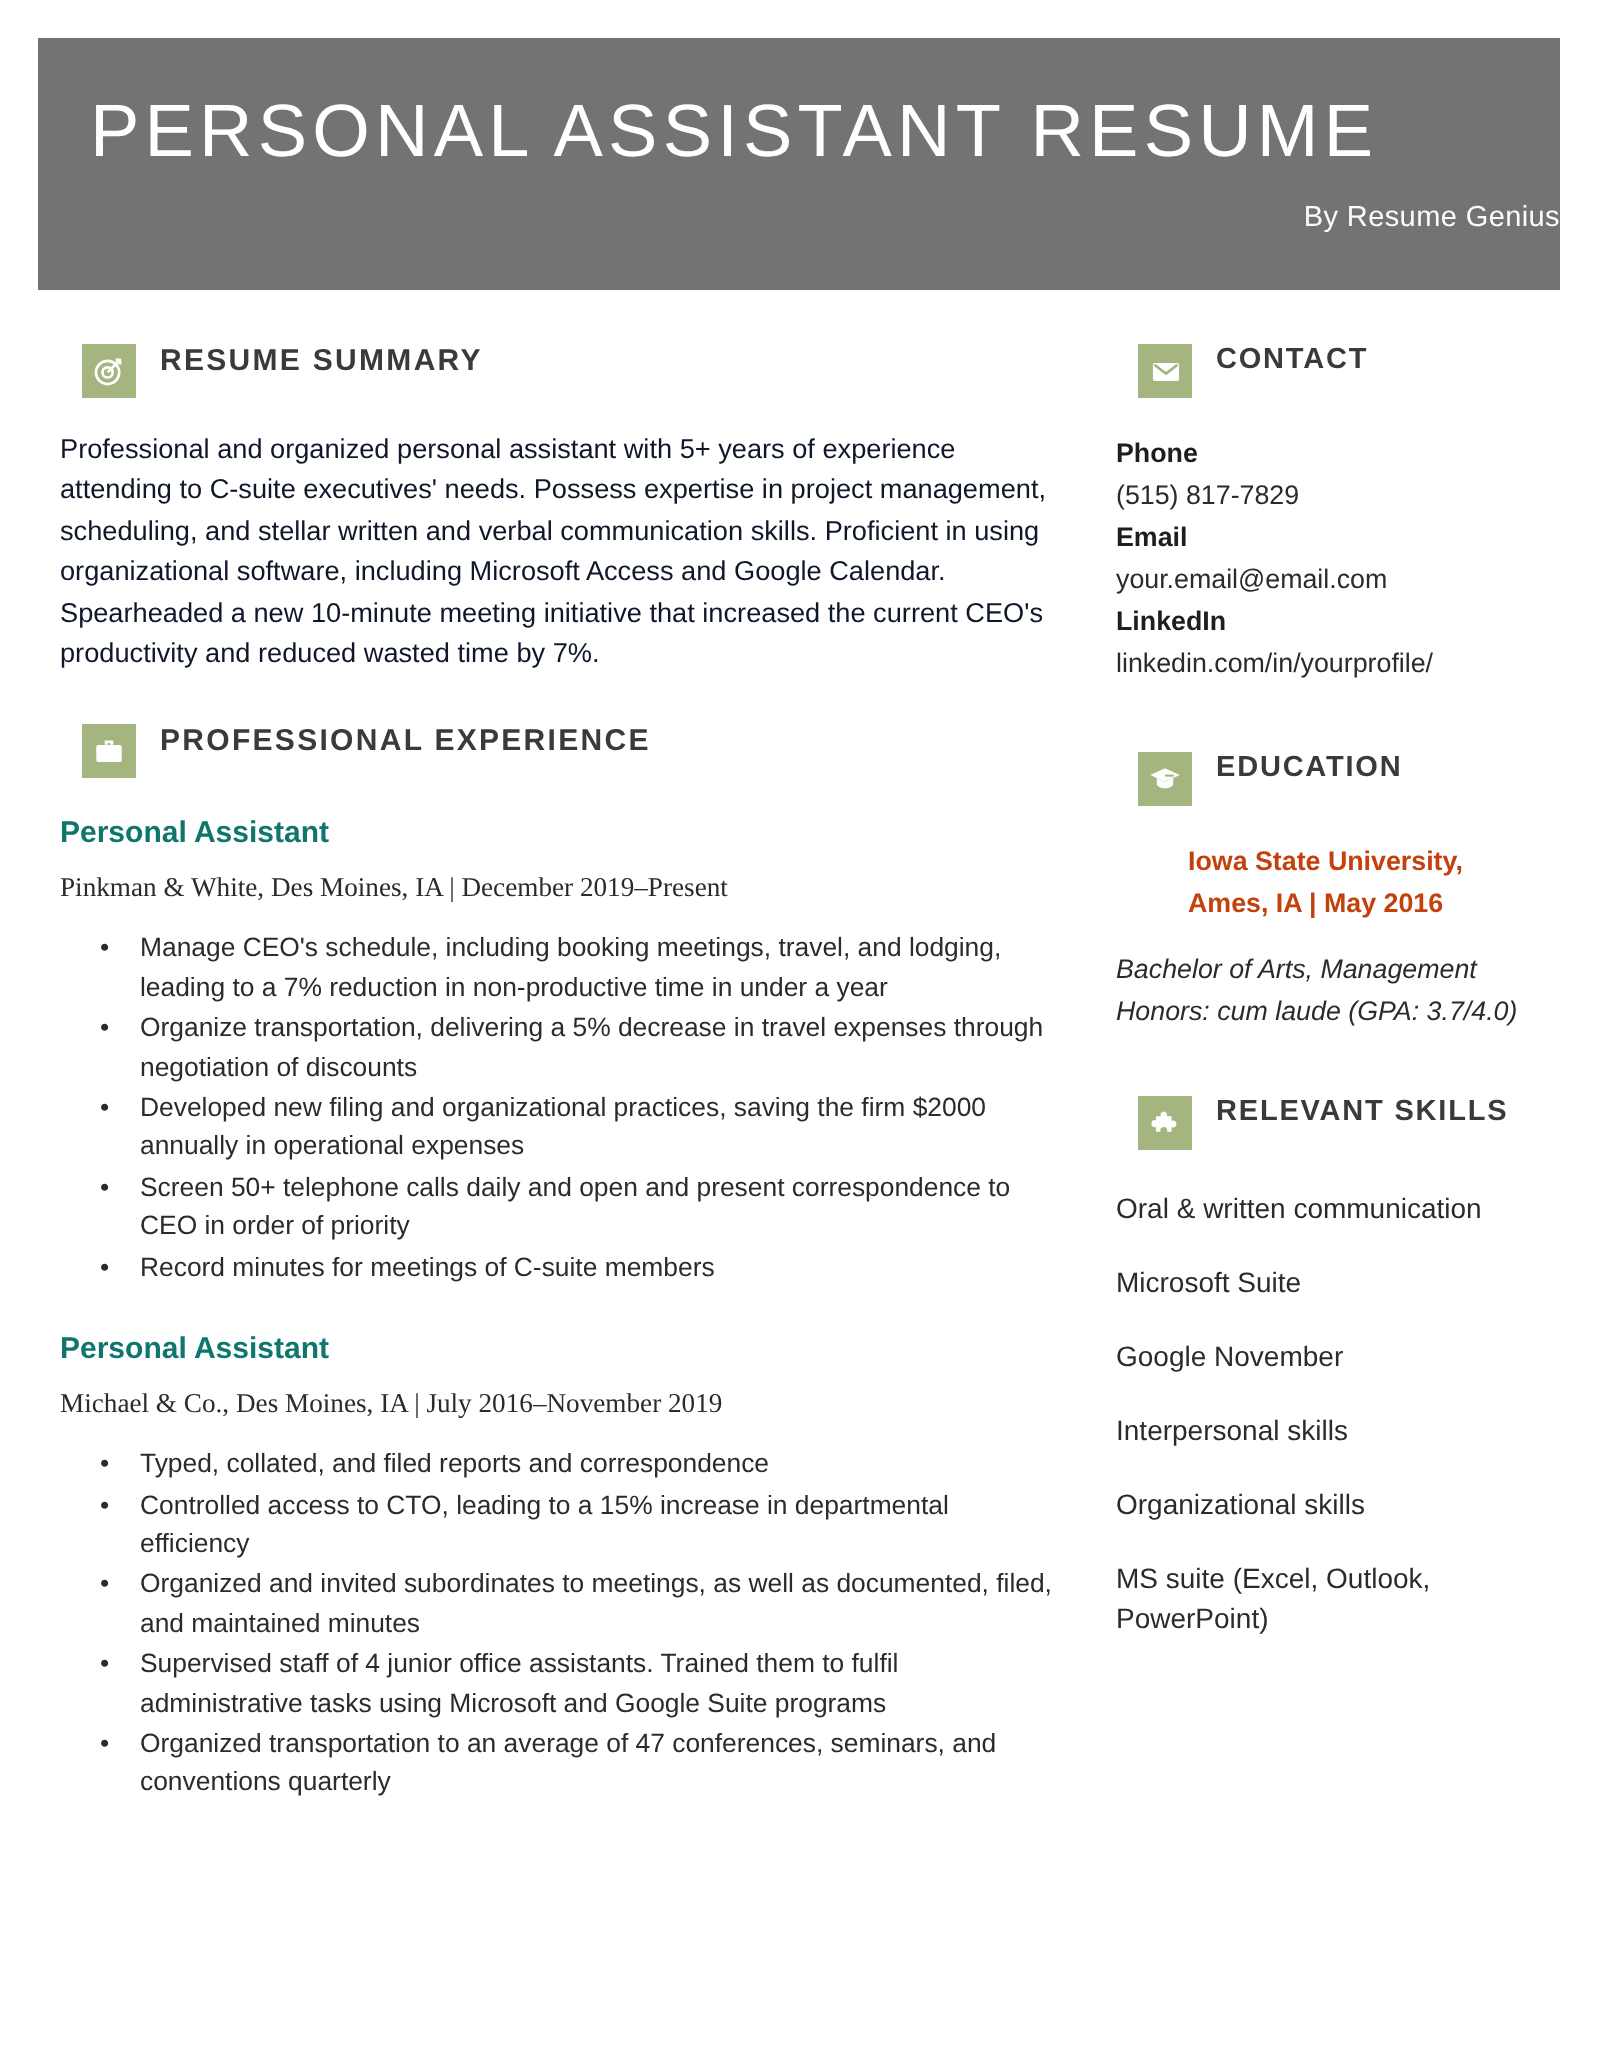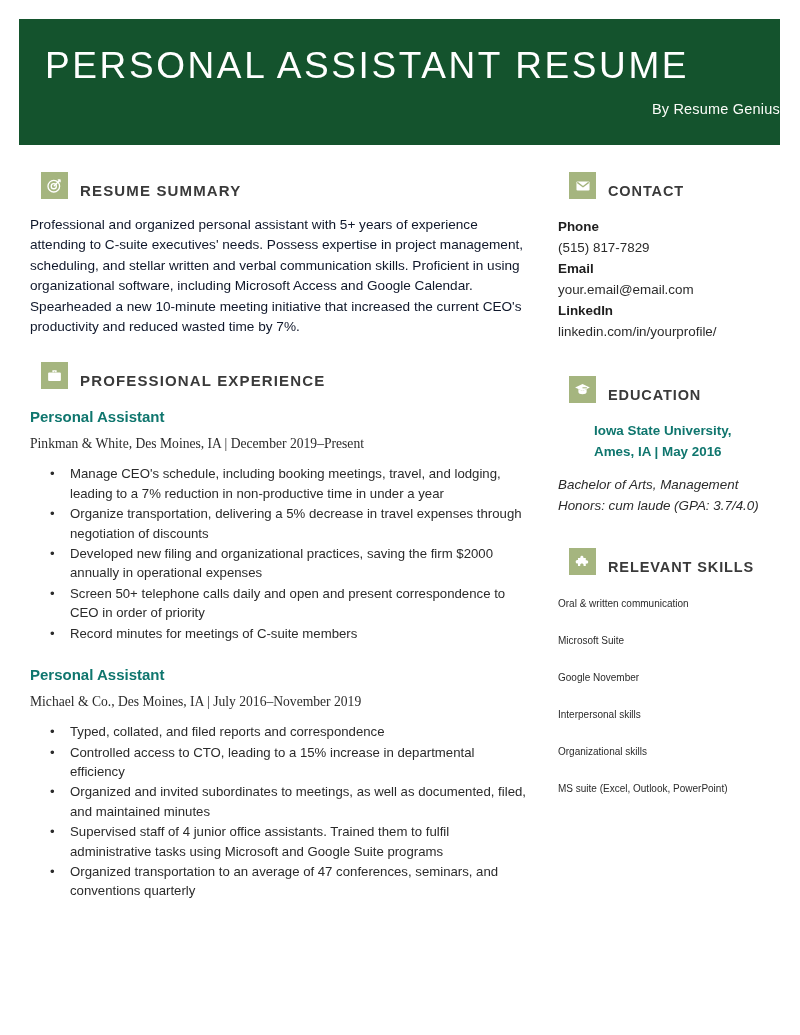--- a/index.html
+++ b/index.html
@@ -22,21 +22,21 @@
     overflow: hidden;
   }
 
   
   .banner {
     position: absolute;
     left: 19px;
     top: 19px;
     width: 761px;
     height: 126px;
-    background: #14532d;
+    background: #737373;
     box-sizing: border-box;
     padding: 26px 0 0 26px;
   }
   .banner-title {
     font-size: 37px;
     line-height: 42px;
     font-weight: 300;
     letter-spacing: 2.6px;
     color: #ffffff;
     white-space: nowrap;
@@ -61,21 +61,21 @@
   .right-col {
     position: absolute;
     left: 558px;
     top: 172px;
     width: 225px;
   }
 
   
   .sec-head {
     display: flex;
-    align-items: flex-end;
+    align-items: flex-start;
     gap: 12px;
     padding-left: 11px;
   }
   .sec-icon {
     width: 27px;
     height: 27px;
     background: #a5b57f;
     display: flex;
     align-items: center;
     justify-content: center;
@@ -145,33 +145,33 @@
   .contact-value {
     font-size: 13.4px;
     color: #2b2b2b;
     line-height: 21px;
     word-break: break-word;
   }
   .edu-school {
     margin-top: 17px;
     font-size: 13.4px;
     font-weight: bold;
-    color: #0f766e;
+    color: #c2410c;
     line-height: 21px;
     padding-left: 36px;
   }
   .edu-degree {
     margin-top: 12px;
     font-size: 13.4px;
     font-style: italic;
     color: #2b2b2b;
     line-height: 21px;
   }
   .skill-item {
-    font-size: 10px;
+    font-size: 14px;
     color: #2b2b2b;
     line-height: 20px;
     margin-top: 17px;
   }
   .skill-item:first-of-type { margin-top: 19px; }
 
   .mt-exp { margin-top: 25px; }
   .mt-job2 { margin-top: 22px; }
   .mt-edu { margin-top: 34px; }
   .mt-skills { margin-top: 32px; }

